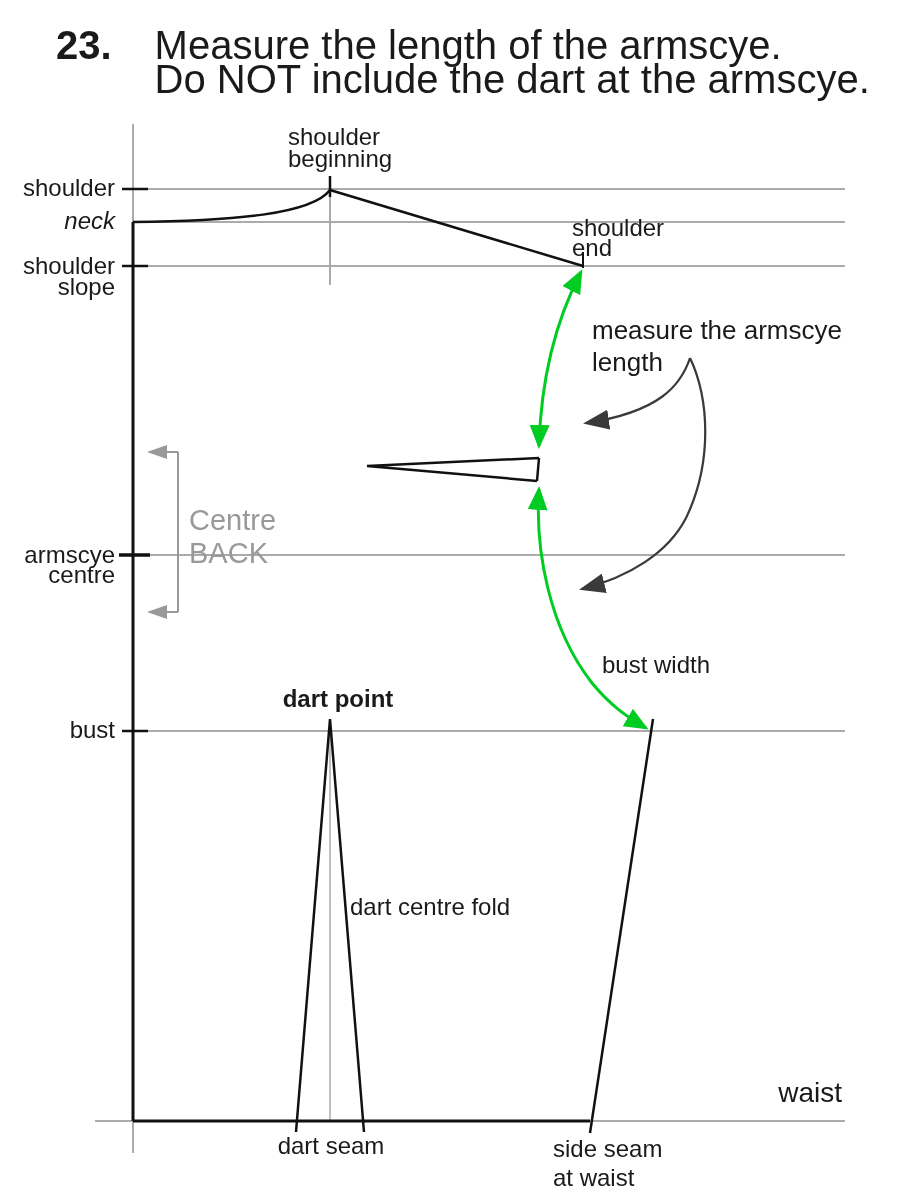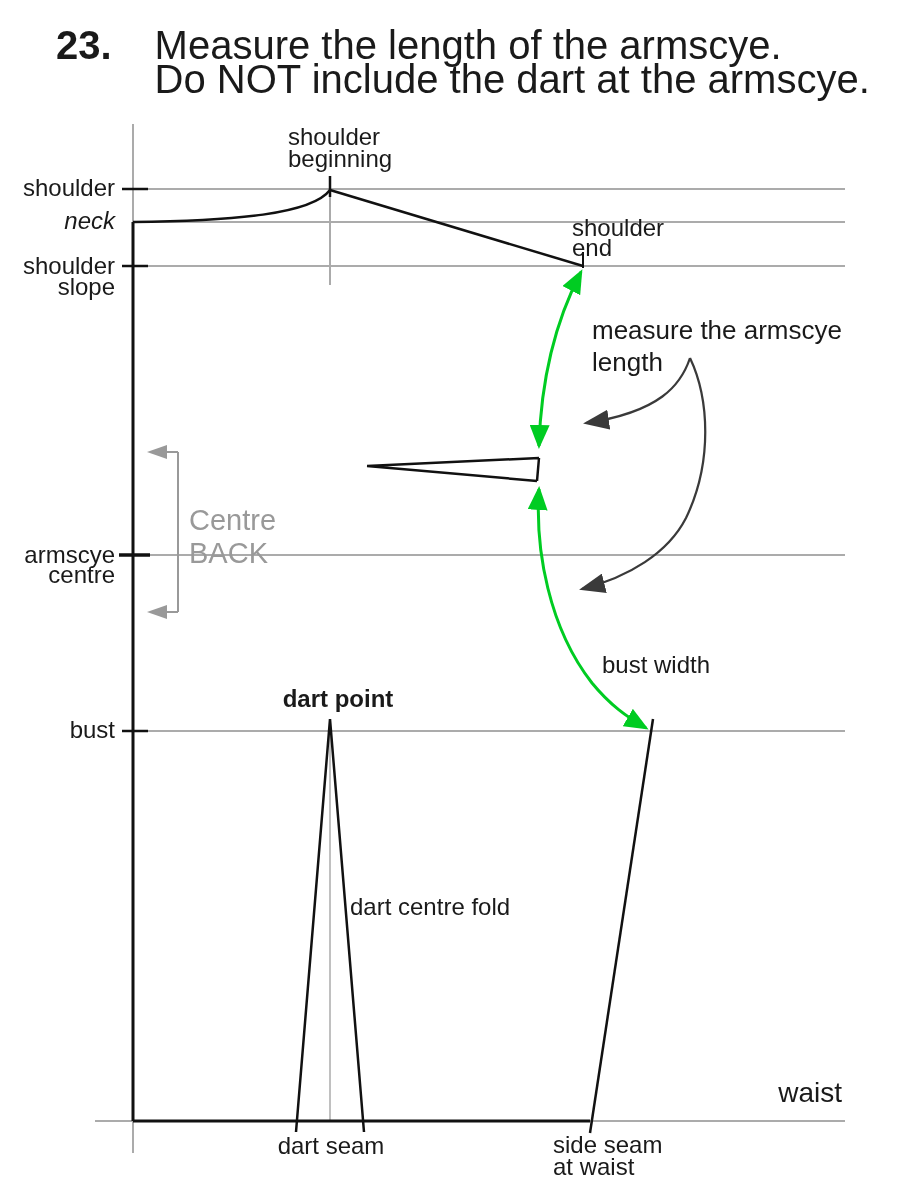--- a/index.html
+++ b/index.html
@@ -18,21 +18,21 @@
   #lbl-bust{right:785px;top:719px;}
   
   #lbl-shoulder-beginning{left:288px;top:126px;line-height:22px;}
   #lbl-shoulder-end{left:572px;top:218px;line-height:20px;}
   #lbl-measure{left:592px;top:314px;font-size:26px;line-height:32px;}
   #lbl-centre-back{left:189px;top:504px;font-size:29px;line-height:33px;color:#999999;}
   #lbl-dart-point{left:338px;top:688px;transform:translateX(-50%);font-weight:bold;}
   #lbl-bust-width{left:656px;top:654px;transform:translateX(-50%);}
   #lbl-dart-centre-fold{left:350px;top:896px;}
   #lbl-dart-base{left:331px;top:1135px;transform:translateX(-50%);}
-  #lbl-side-seam{left:553px;top:1134px;line-height:22px;}
+  #lbl-side-seam{left:553px;top:1134px;line-height:29px;}
   #lbl-waist{right:58px;top:1082px;font-size:28px;}
   
   #title{position:absolute;left:56px;top:28px;display:flex;font-size:40px;line-height:34px;gap:34px;}
   #title .num{font-weight:bold;margin-right:9px;}
 </style>
 </head>
 <body>
 
 <div id="stage">
 

